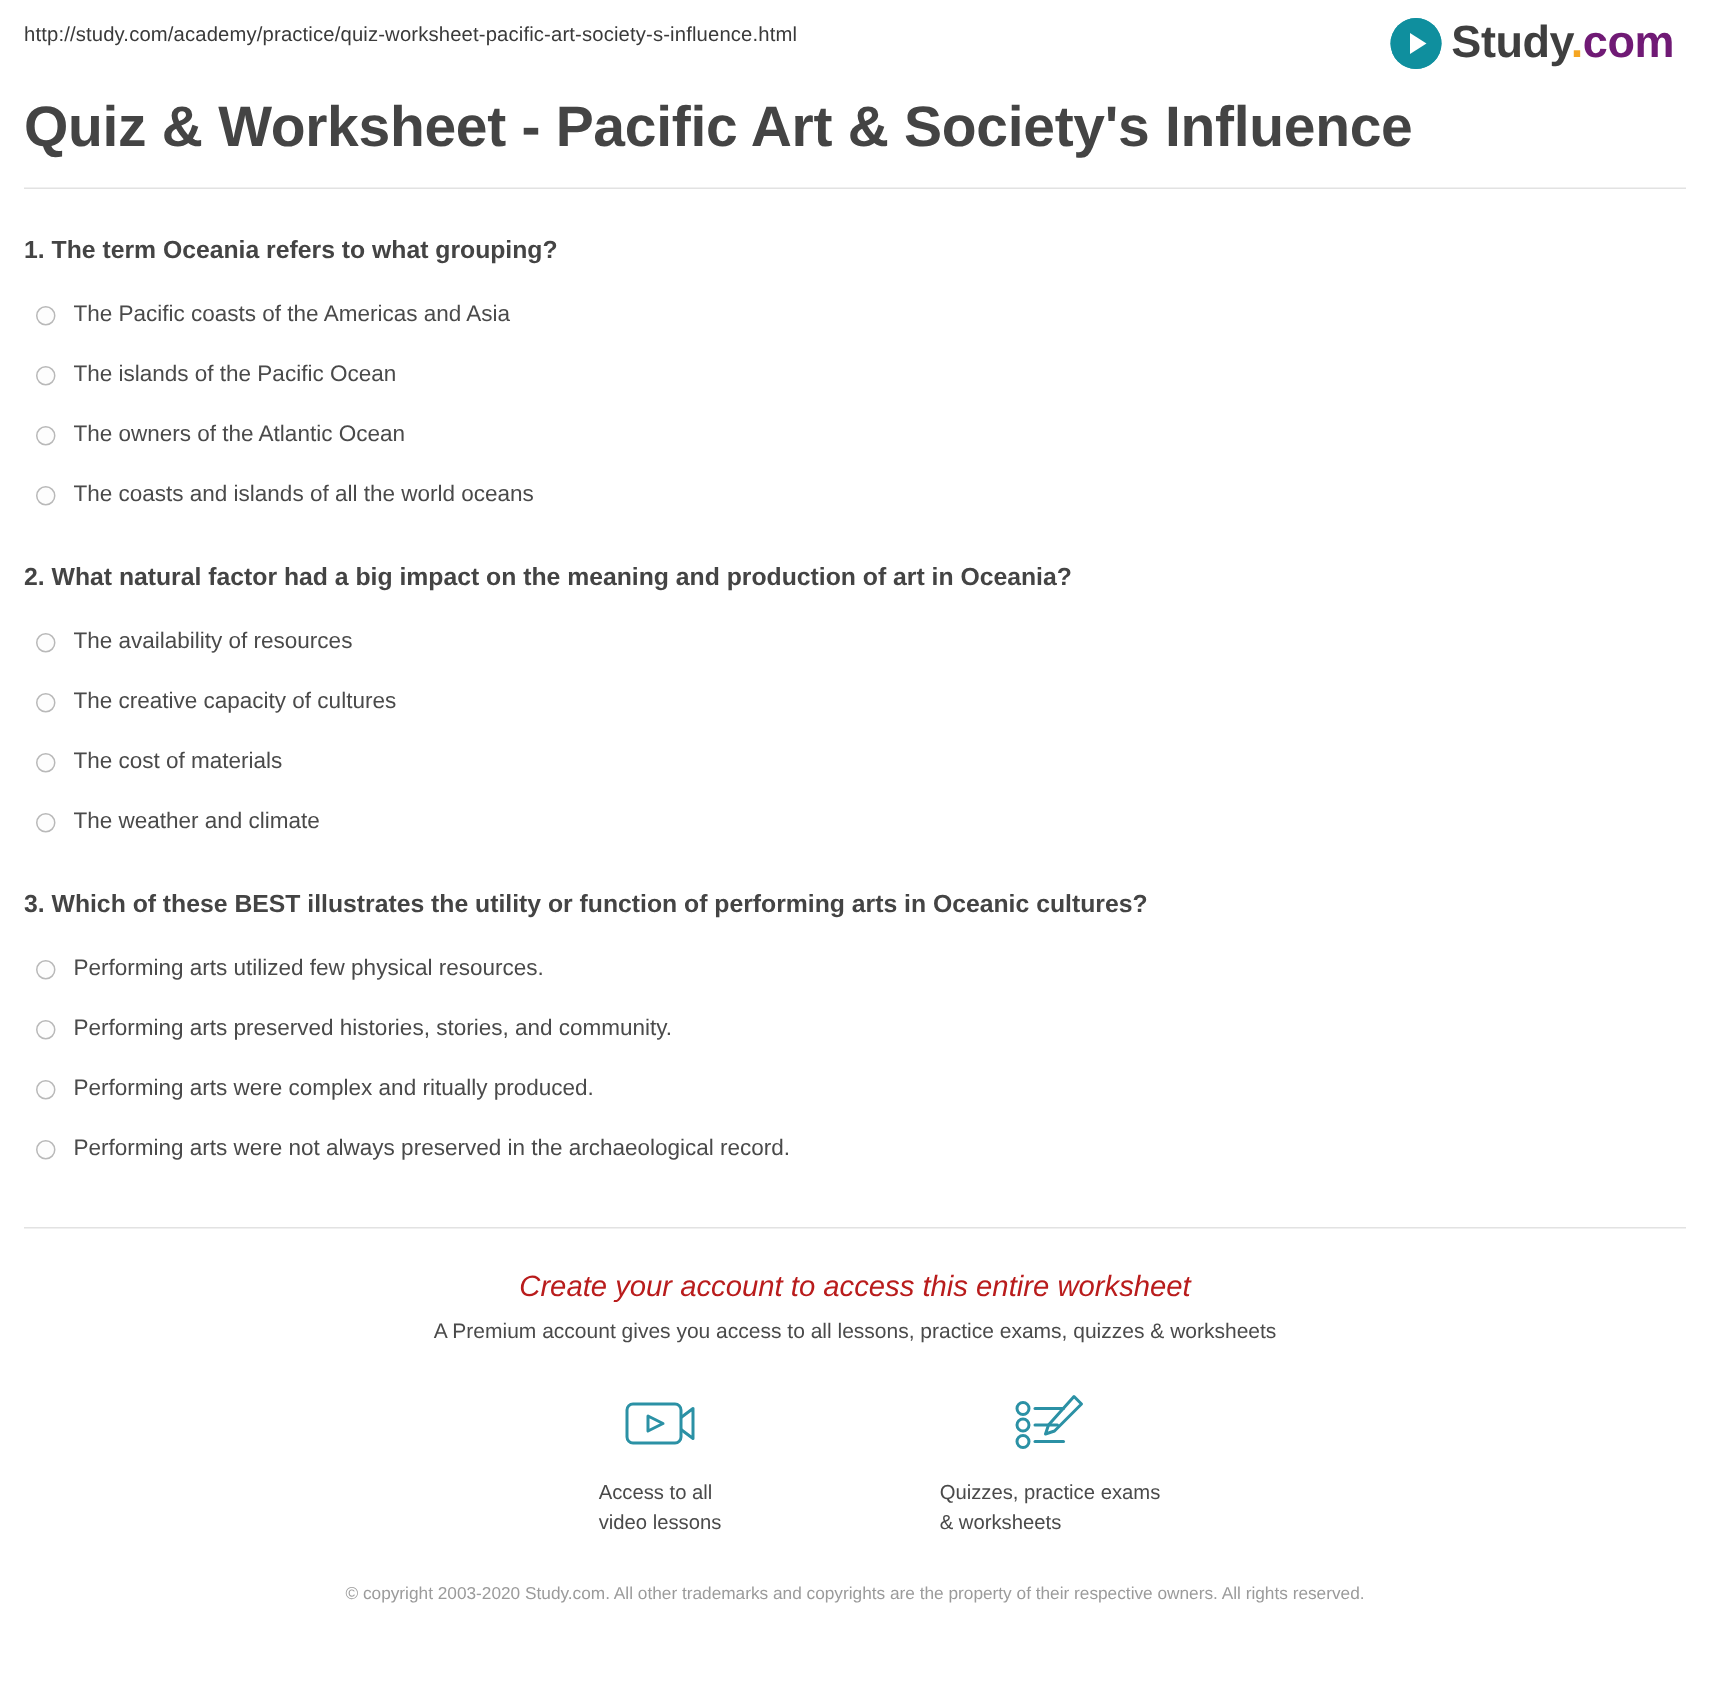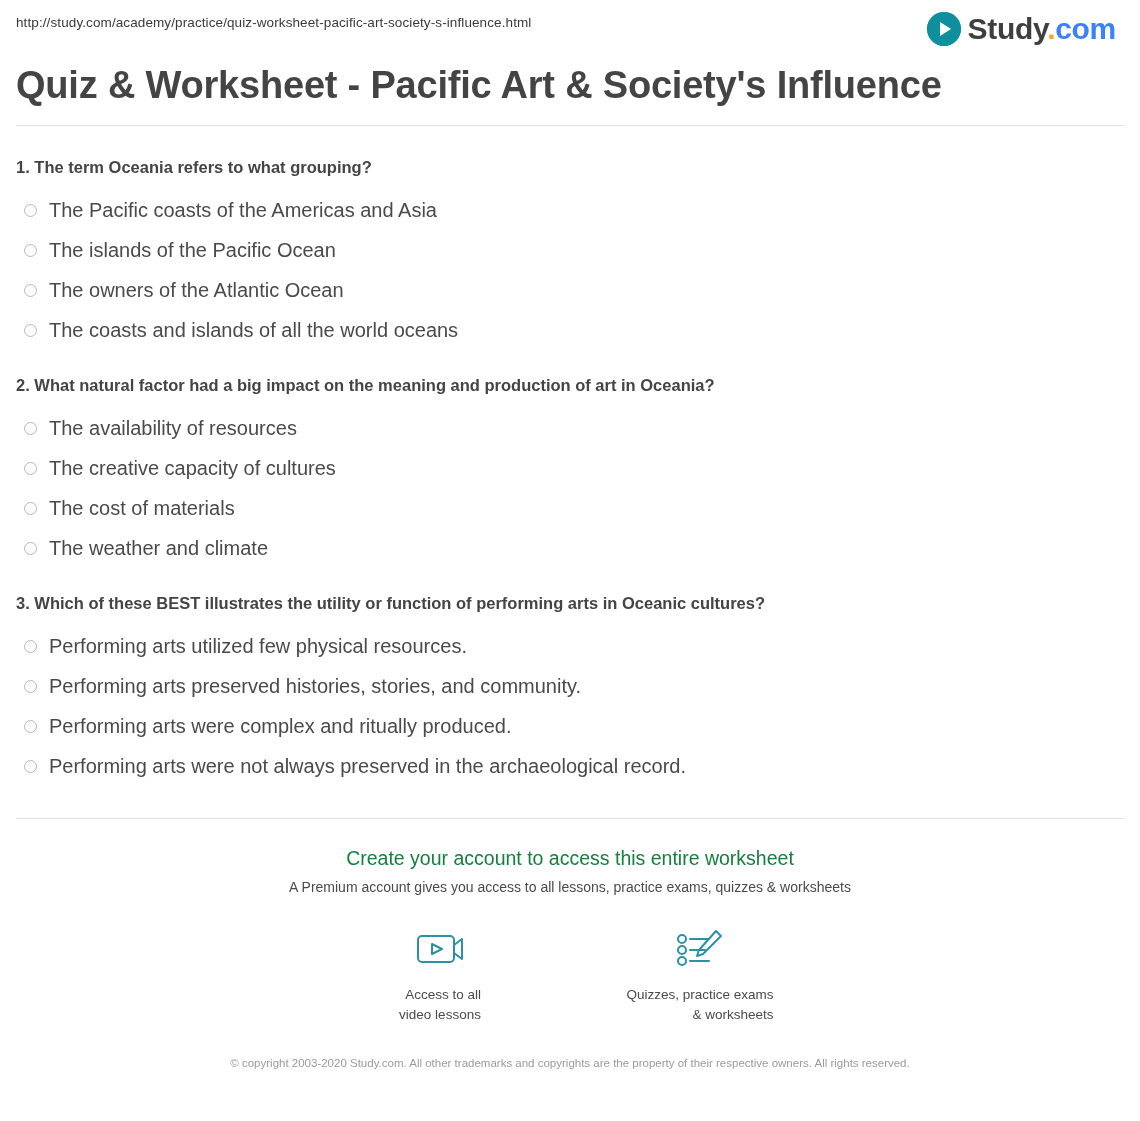--- a/index.html
+++ b/index.html
@@ -68,21 +68,21 @@
     border-bottom: 7px solid transparent;
     margin-left: 3px;
   }
   .logo-text {
     font-size: 30px;
     font-weight: bold;
     color: #3f3f3f;
     letter-spacing: -0.3px;
   }
   .logo-text .dot { color: #f5a623; }
-  .logo-text .com { color: #3b82f6; }
+  .logo-text .com { color: #701a75; }
 
   
   .title {
     font-size: 38px;
     font-weight: bold;
     color: #444444;
     margin: 18px 0 0 0;
     letter-spacing: -0.2px;
   }
   .divider {
@@ -117,39 +117,40 @@
     width: 11px;
     height: 11px;
     border-radius: 50%;
     border: 1px solid #b9b9b9;
     background: #fdfdfd;
     margin-left: 8px;
     margin-right: 12px;
     flex: 0 0 auto;
   }
   .answer-text {
-    font-size: 20px;
+    font-size: 15px;
     color: #4a4a4a;
     line-height: 20px;
   }
 
   
   .promo-divider {
     border: 0;
     border-top: 1px solid #e2e2e2;
     margin: 32px 0 0 0;
   }
   .promo {
     text-align: center;
     padding-top: 26px;
   }
   .promo-title {
     font-size: 19.5px;
-    color: #15803d;
+    color: #b91c1c;
     line-height: 26px;
+    font-style: italic;
   }
   .promo-sub {
     font-size: 14px;
     color: #4a4a4a;
     margin-top: 8px;
   }
   .features {
     display: flex;
     justify-content: center;
     gap: 90px;
@@ -166,21 +167,21 @@
     display: flex;
     align-items: center;
     justify-content: center;
     color: #2b91a5;
   }
   .feature-label {
     margin-top: 10px;
     font-size: 13.5px;
     color: #4a4a4a;
     line-height: 20px;
-    text-align: right;
+    text-align: left;
     white-space: pre-line;
   }
   .copyright {
     margin-top: 30px;
     text-align: center;
     font-size: 11.5px;
     color: #9b9b9b;
     line-height: 17px;
     padding: 0 210px;
   }

